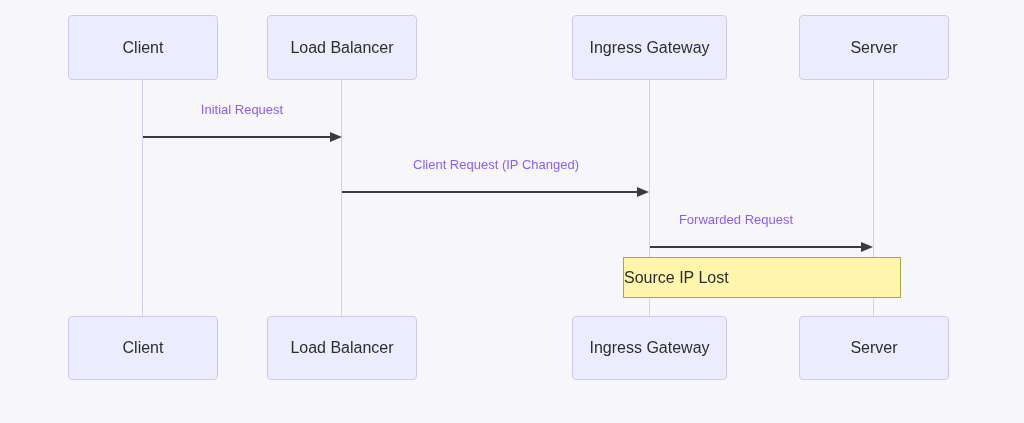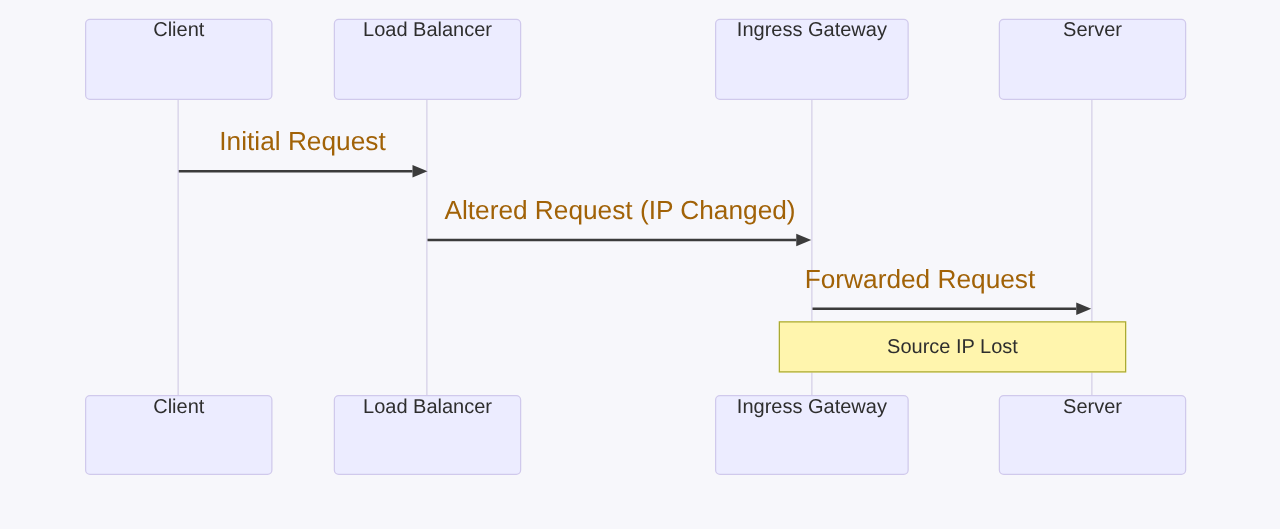--- a/index.html
+++ b/index.html
@@ -24,33 +24,33 @@
     border-left: 1px solid #d5d0e8;
   }
   .actor {
     position: absolute;
     height: 65px;
     background: #ececff;
     border: 1px solid #d0c9ec;
     border-radius: 4px;
     box-sizing: border-box;
     display: flex;
-    align-items: flex-start;
+    align-items: center;
     justify-content: center;
     font-size: 16px;
     color: #2e2e2e;
   }
   .actor.top { top: 15px; }
   .actor.bottom { top: 316px; height: 64px; }
   .msg-label {
     position: absolute;
     transform: translateX(-50%);
-    font-size: 21px;
+    font-size: 13px;
     white-space: nowrap;
-    color: #a16207;
+    color: #8b5cf6;
   }
   .msg-line {
     position: absolute;
     height: 0;
     border-top: 2px solid #3b3b3b;
   }
   .arrow-head {
     position: absolute;
     width: 0;
     height: 0;
@@ -62,21 +62,21 @@
     position: absolute;
     left: 623px;
     top: 257px;
     width: 278px;
     height: 41px;
     background: #fff5ad;
     border: 1px solid #aaaa33;
     box-sizing: border-box;
     display: flex;
     align-items: center;
-    justify-content: center;
+    justify-content: flex-start;
     font-size: 16px;
     color: #2e2e2e;
   }
 </style>
 </head>
 <body>
 
 <div class="stage">
 
   <div class="lifeline" style="left:142px"></div>
@@ -94,21 +94,21 @@
     <span>Ingress Gateway</span>
   </div>
   <div class="actor top" style="left:799px;width:150px">
     <span>Server</span>
   </div>
 
   <div class="msg-label" style="left:242px;top:102px">Initial Request</div>
   <div class="msg-line" style="left:143px;top:136px;width:187px"></div>
   <div class="arrow-head" style="left:330px;top:132px"></div>
 
-  <div class="msg-label" style="left:496px;top:157px">Altered Request (IP Changed)</div>
+  <div class="msg-label" style="left:496px;top:157px">Client Request (IP Changed)</div>
   <div class="msg-line" style="left:342px;top:191px;width:295px"></div>
   <div class="arrow-head" style="left:637px;top:187px"></div>
 
   <div class="msg-label" style="left:736px;top:212px">Forwarded Request</div>
   <div class="msg-line" style="left:650px;top:246px;width:211px"></div>
   <div class="arrow-head" style="left:861px;top:242px"></div>
 
   <div class="note">
     <span>Source IP Lost</span>
   </div>

